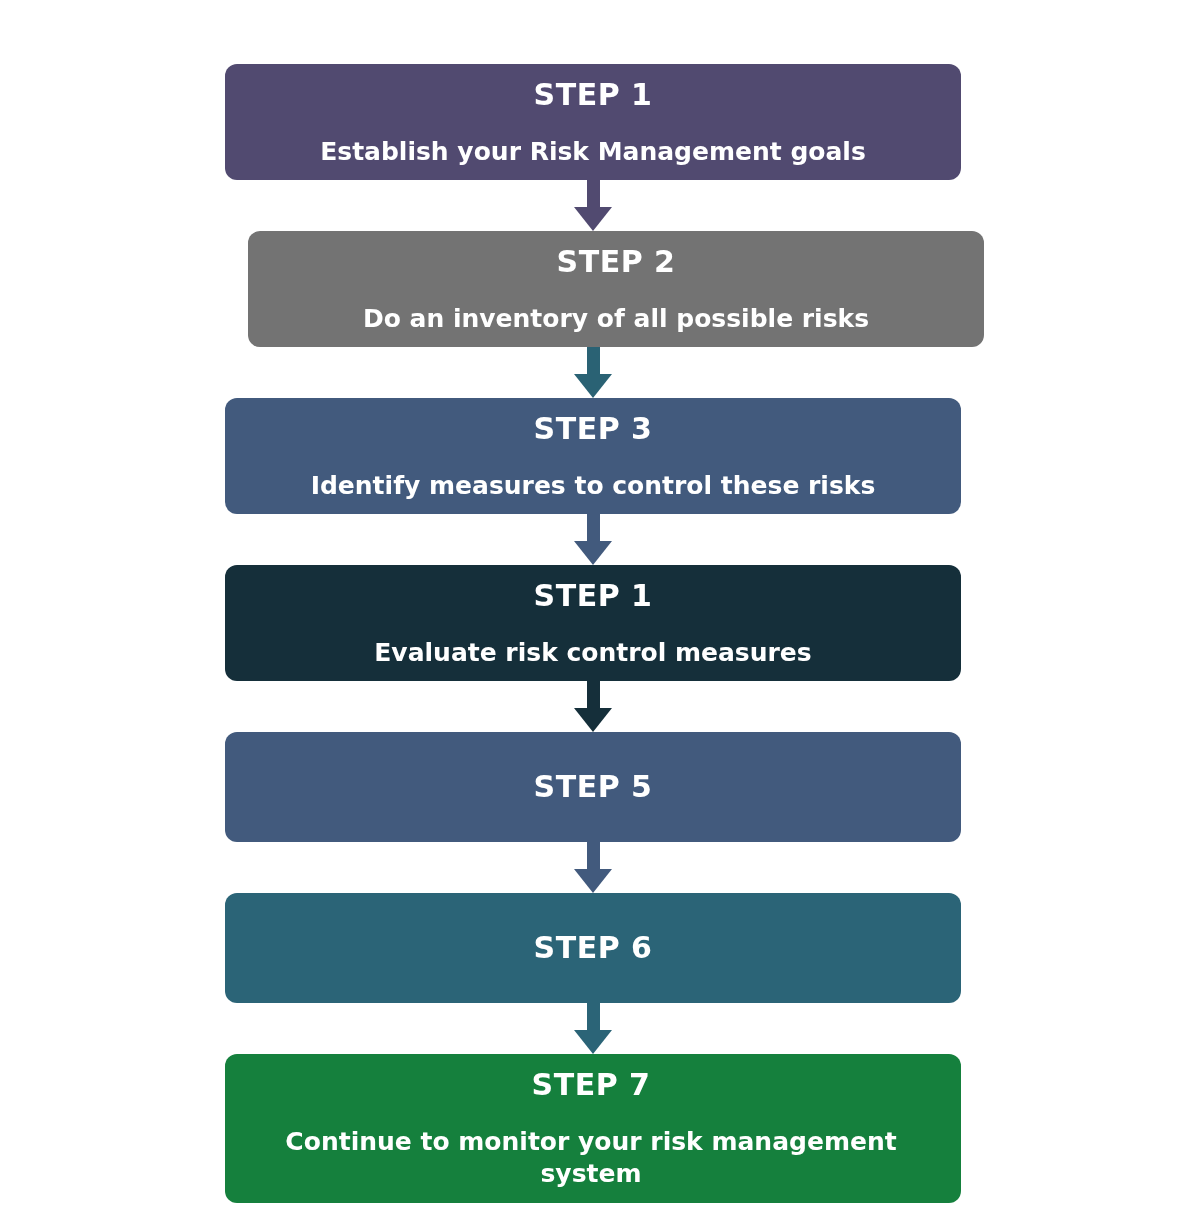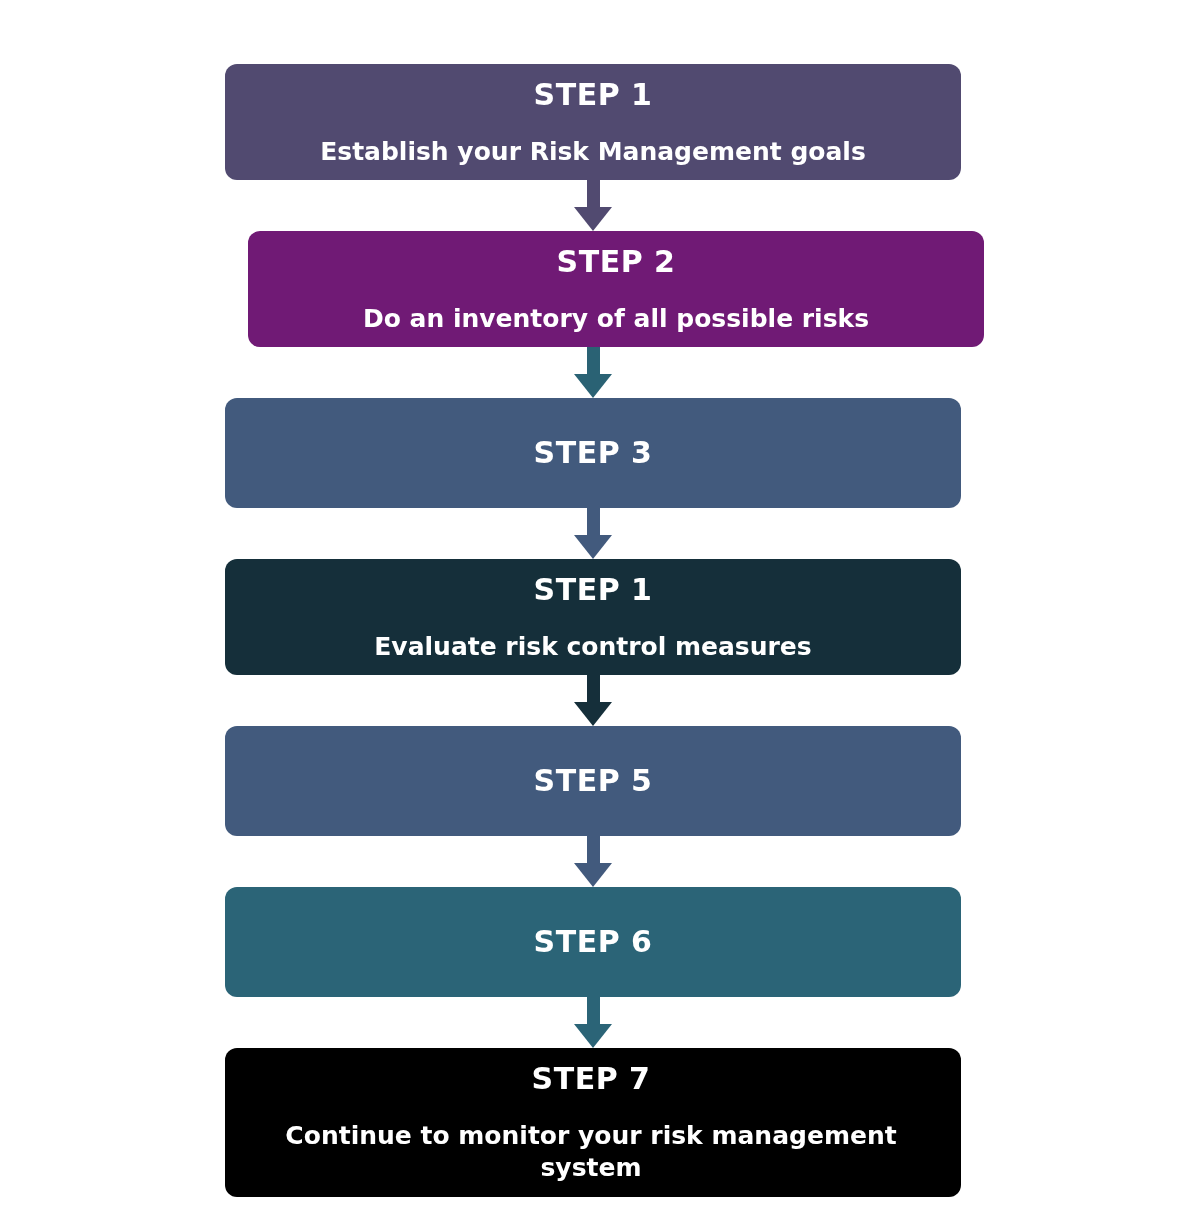--- a/index.html
+++ b/index.html
@@ -76,31 +76,32 @@
 
     <div class="step-box" style="background-color: rgb(81, 74, 112);">
       <div class="step-title">STEP 1</div>
       <div class="step-desc">Establish your Risk Management goals</div>
     </div>
     <div class="arrow">
       <div class="arrow-stem" style="background-color: rgb(81, 74, 112);"></div>
       <div class="arrow-head" style="background-color: rgb(81, 74, 112);"></div>
     </div>
 
-    <div class="step-box" style="background-color: #701a75; margin-left: 46px;">
+    <div class="step-box" style="background-color: #737373; margin-left: 46px;">
       <div class="step-title">STEP 2</div>
       <div class="step-desc">Do an inventory of all possible risks</div>
     </div>
     <div class="arrow">
       <div class="arrow-stem" style="background-color: rgb(42, 98, 116);"></div>
       <div class="arrow-head" style="background-color: rgb(42, 98, 116);"></div>
     </div>
 
     <div class="step-box" style="background-color: rgb(66, 90, 125);">
       <div class="step-title">STEP 3</div>
+      <div class="step-desc">Identify measures to control these risks</div>
     </div>
     <div class="arrow">
       <div class="arrow-stem" style="background-color: rgb(66, 90, 125);"></div>
       <div class="arrow-head" style="background-color: rgb(66, 90, 125);"></div>
     </div>
 
     <div class="step-box" style="background-color: rgb(21, 47, 58);">
       <div class="step-title">STEP 1</div>
       <div class="step-desc">Evaluate risk control measures</div>
     </div>
@@ -118,19 +119,19 @@
     </div>
 
     <div class="step-box" style="background-color: rgb(43, 100, 119);">
       <div class="step-title">STEP 6</div>
     </div>
     <div class="arrow">
       <div class="arrow-stem" style="background-color: rgb(43, 100, 119);"></div>
       <div class="arrow-head" style="background-color: rgb(43, 100, 119);"></div>
     </div>
 
-    <div class="step-box" style="background-color: #000000; padding-left: 16px;">
+    <div class="step-box" style="background-color: #15803d; padding-left: 16px;">
       <div class="step-title">STEP 7</div>
       <div class="step-desc">Continue to monitor your risk management system</div>
     </div>
 
   </div>
 </div>
 
 </body></html>

